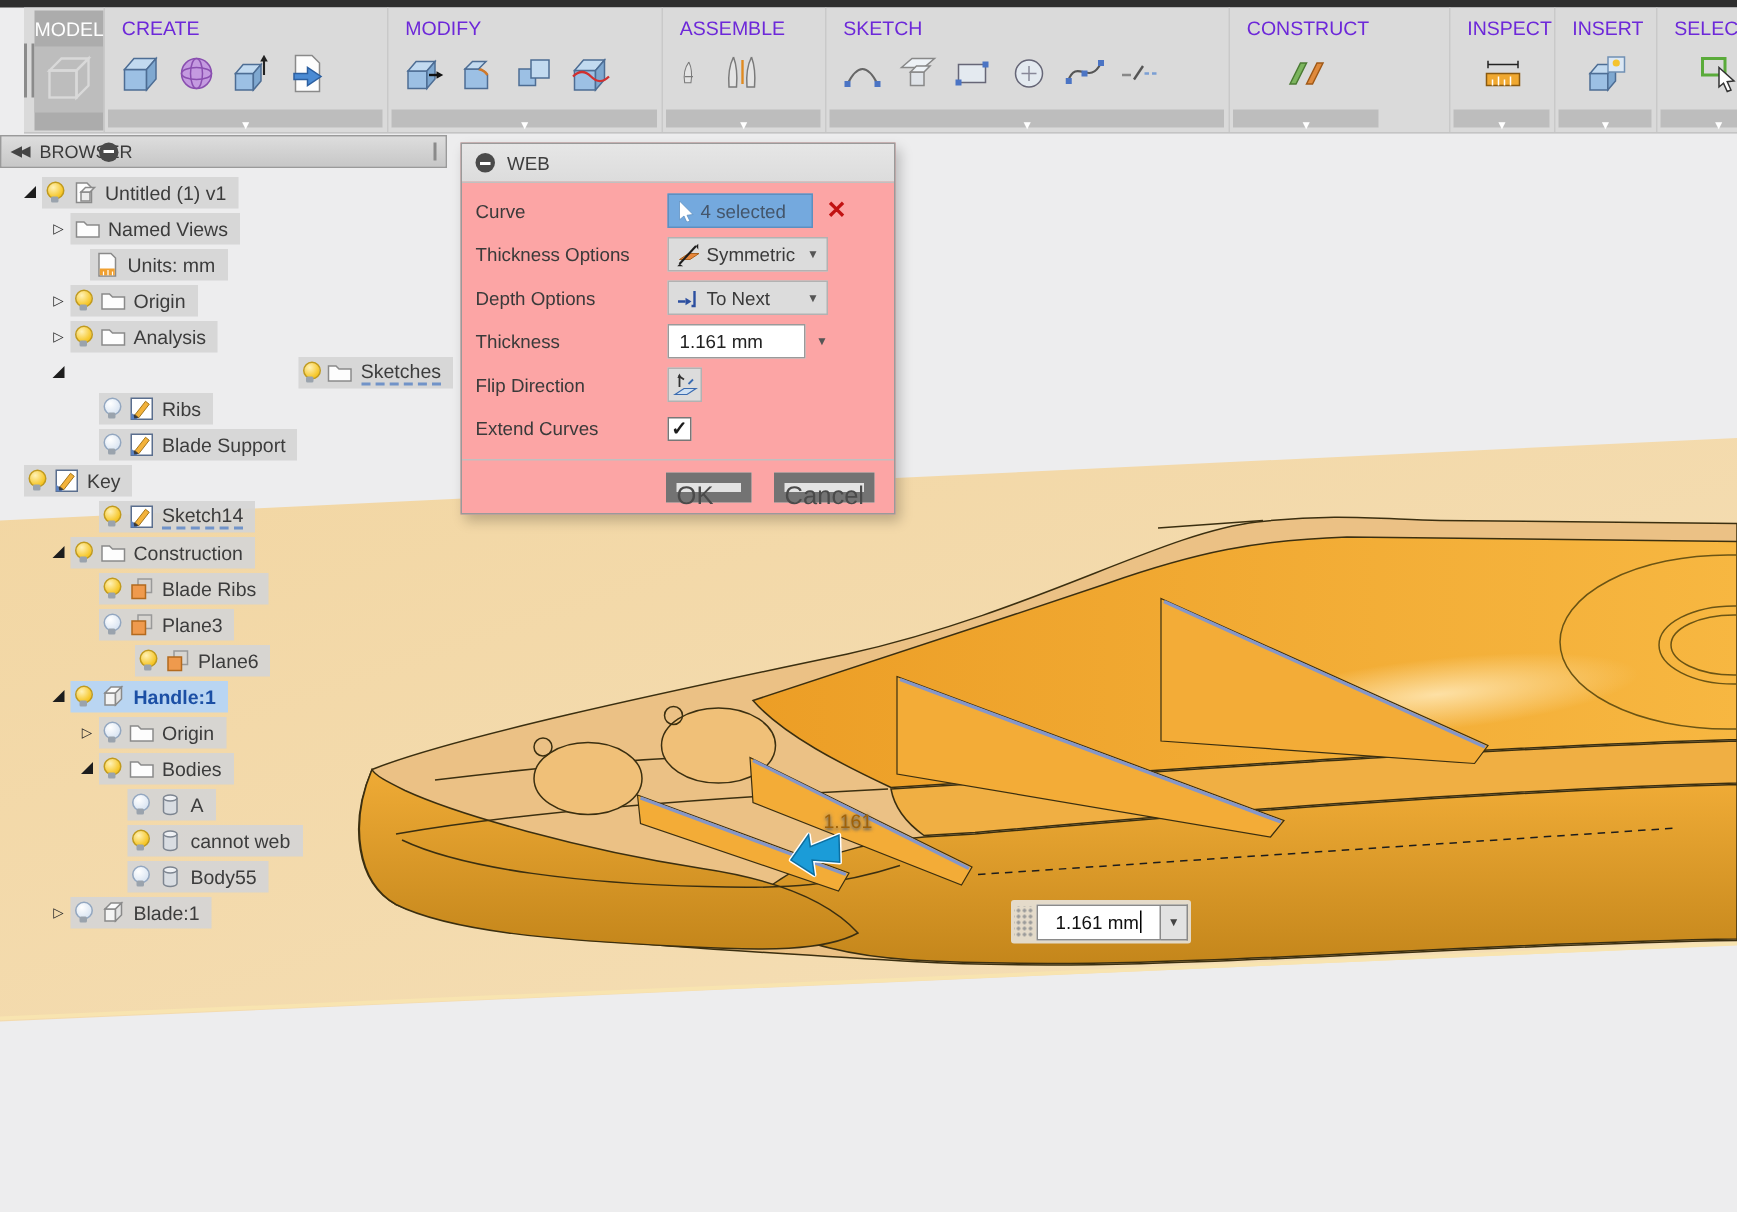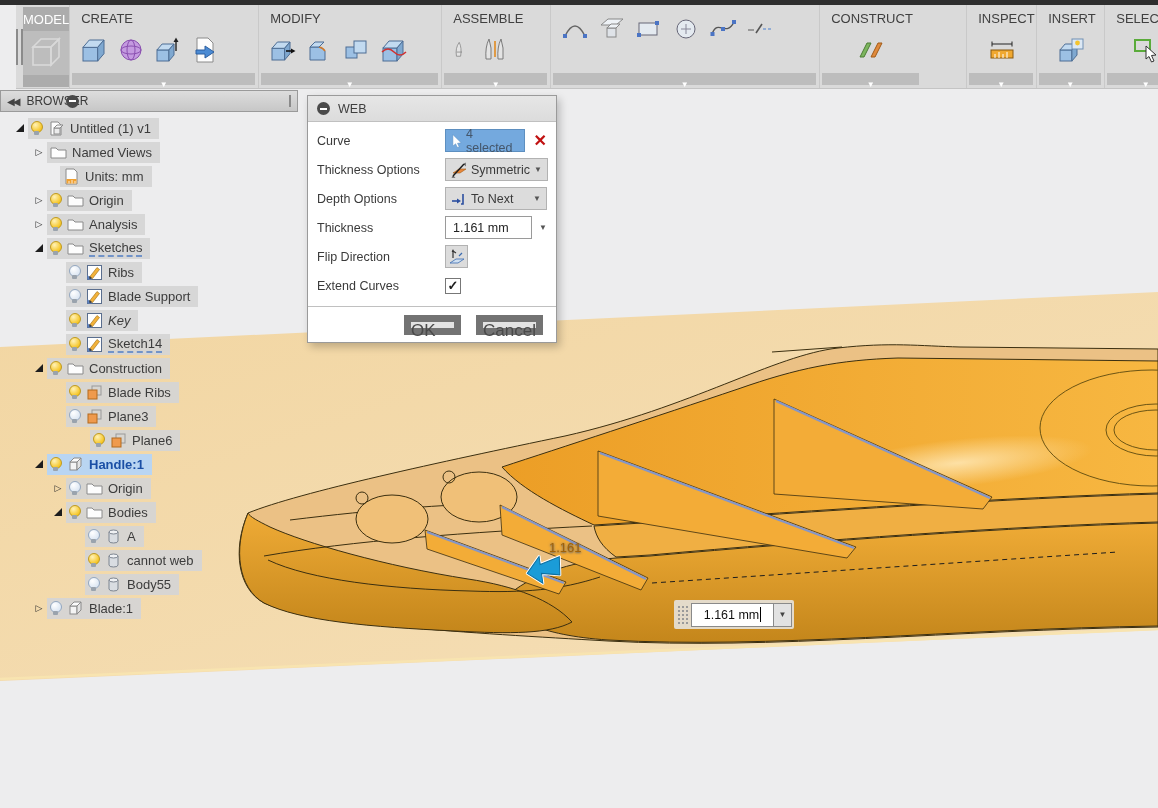--- a/index.html
+++ b/index.html
@@ -7,21 +7,21 @@
 body{font-family:"Liberation Sans",sans-serif;background:#EDEDEE;position:relative}
 
 .topstrip{position:absolute;top:0;left:0;width:1158px;height:5px;background:#2e2e2e;z-index:30}
 .toolbar{position:absolute;top:5px;left:16px;width:1158px;height:84px;background:#DADADA;display:flex;z-index:30;border-bottom:1px solid #c4c4c4}
 .lgrip{width:13px;display:flex;align-items:center;justify-content:center;gap:3px}
 .lgrip i{display:block;width:2px;height:36px;background:#8b8b8b}
 .model-tab{width:67px;background:#ACACAC;display:flex;flex-direction:column;align-items:center;margin-top:2px;height:80px}
 .model-tab .mlabel{color:#fff;font-size:13px;margin-top:5px}
 .mcube{width:46px;height:44px;background:#BDBDBD;margin-top:4px;display:flex;align-items:center;justify-content:center}
 .tb-group{position:relative;border-left:1px solid #c9c9c9;height:100%}
-.tb-label{font-size:13px;color:#404040;padding:6px 0 0 11px;white-space:nowrap}
+.tb-label{font-size:13px;color:#6d28d9;padding:6px 0 0 11px;white-space:nowrap}
 .tb-icons{display:flex;align-items:center;gap:11px;padding:3px 11px 0 11px;height:48px}
 .tb-icons.center{justify-content:center}
 .tb-strip{position:absolute;left:2px;right:3px;bottom:3px;height:12px;background:#BDBDBD;text-align:center}
 .tb-strip b{color:#fff;font-size:8px;line-height:12px;font-weight:normal}
 
 .browser{position:absolute;left:0;top:90px;width:302px;z-index:20}
 .bheader{height:22px;width:298px;background:linear-gradient(#DDDDDD,#C7C7C7);border:1px solid #9a9a9a;display:flex;align-items:center;font-size:12px;color:#3a3a3a;padding:0 6px;position:relative}
 .bcollapse{font-size:10px;color:#444;letter-spacing:-2px;margin-right:8px}
 .bminus{position:absolute;right:22px}
 .bgriprt{position:absolute;right:6px;width:2px;height:12px;background:#8a8a8a}
@@ -35,21 +35,21 @@
 .chip{display:flex;align-items:center;background:rgba(213,213,213,0.92);padding:0 8px 0 2px;gap:5px;font-size:13px;color:#3c3c3c;height:21px;white-space:nowrap}
 .chip.sel{background:#B9D5F2;color:#1b4fa5;font-weight:bold}
 .lbl.dash{border-bottom:2px dashed #7193c8;padding-bottom:0}
 .bulb{width:12px;height:16px;position:relative;flex:none}
 .bulb:before{content:"";position:absolute;left:1px;top:1px;width:10px;height:10px;border-radius:50%}
 .bulb:after{content:"";position:absolute;left:3.5px;top:11px;width:5px;height:4px;background:#9aa3ad;border-radius:1px}
 .bulb.on:before{background:radial-gradient(circle at 35% 30%,#fff2b8,#F6C627 70%);border:1px solid #c09a1e}
 .bulb.off:before{background:radial-gradient(circle at 35% 30%,#ffffff,#dde7f3 70%);border:1px solid #93a7c0}
 .ticon{width:18px;height:16px;flex:none;display:flex;align-items:center;justify-content:center}
 
-.dialog{position:absolute;left:307px;top:95px;width:250px;background:#ffffff;border:1px solid #9a9a9a;box-shadow:3px 4px 8px rgba(0,0,0,.22);z-index:40}
+.dialog{position:absolute;left:307px;top:95px;width:290px;background:#fca5a5;border:1px solid #9a9a9a;box-shadow:3px 4px 8px rgba(0,0,0,.22);z-index:40}
 .dhead{height:26px;border-bottom:1px solid #c0c0c0;display:flex;align-items:center;padding:0 9px;gap:8px;font-size:12.5px;color:#3f3f3f;background:linear-gradient(#E6E6E6,#DCDCDC)}
 .dbody{padding:4px 0 6px 0}
 .drow{display:flex;align-items:center;height:29px;padding:0 9px;font-size:12.5px;color:#3a3a3a}
 .dlabel{width:128px;flex:none}
 .chipbtn{height:23px;background:#DCDCDC;border:1px solid #b2b2b2;display:flex;align-items:center;font-size:12.5px;color:#3a3a3a;padding:0 5px;gap:4px}
 .curvechip{background:#74A9DE;border:1px solid #5d8fc0;color:#44566b;width:97px;padding:0 6px}
 .redx{color:#C11212;font-weight:bold;font-size:16px;margin-left:9px;line-height:1}
 .carr{font-size:8px;color:#555;margin-left:7px}
 .tinput{width:92px;height:23px;background:#fff;border:1px solid #9a9a9a;font-size:12.5px;color:#222;display:flex;align-items:center;padding:0 7px}
 .sqbtn{width:23px;height:23px;background:#DCDCDC;border:1px solid #b2b2b2;display:flex;align-items:center;justify-content:center}
@@ -229,20 +229,21 @@
             </svg></span>
           <span style="cursor: default;"><svg width="26" height="26" viewBox="0 0 26 26">
               <path d="M7,2 q3,8 2,20 h-5 q-1,-12 3,-20" fill="#e4e4e4" stroke="#7a7a7a"></path>
               <path d="M19,2 q3,8 2,20 h-5 q-1,-12 3,-20" fill="#e4e4e4" stroke="#7a7a7a"></path>
               <line x1="13" y1="4" x2="13" y2="20" stroke="#e08a20" stroke-width="1.6"></line>
             </svg></span>
         </div>
         <div class="tb-strip"><b>▼</b></div>
       </div>
       <div class="tb-group" style="width: 269px;">
+        <div class="tb-label">SKETCH</div>
         <div class="tb-icons">
           <span style="cursor: default;"><svg width="26" height="26" viewBox="0 0 26 26">
               <path d="M3,20 Q13,0 23,20" fill="none" stroke="#666" stroke-width="1.4"></path>
               <rect x="1" y="18" width="4" height="4" fill="#4b74c4"></rect>
               <rect x="21" y="18" width="4" height="4" fill="#4b74c4"></rect>
             </svg></span>
           <span style="cursor: default;"><svg width="26" height="26" viewBox="0 0 26 26">
               <polygon points="2,9 9,3 24,3 17,9" fill="#eef2f6" stroke="#888"></polygon>
               <rect x="8" y="12" width="9" height="9" fill="#dfe3e8" stroke="#888"></rect>
               <polygon points="8,12 12,8 21,8 17,12" fill="#eef2f6" stroke="#888"></polygon>
@@ -400,21 +401,21 @@
         <span class="chip">
           <span class="bulb on"></span>
           <span class="ticon">
             <svg width="17" height="17" viewBox="0 0 17 17">
               <path d="M1,4 h5 l2,2 h8 v8 h-15 z" fill="#fdfdfd" stroke="#8a8a8a"></path>
             </svg>
           </span>
           <span class="lbl">Analysis</span>
         </span>
       </div>
-      <div class="trow" style="padding-left: 31px;">
+      <div class="trow" style="padding-left: 31px; justify-content: space-between;">
         <span class="arr">
           <i class="exp"></i>
         </span>
         <span class="chip">
           <span class="bulb on"></span>
           <span class="ticon">
             <svg width="17" height="17" viewBox="0 0 17 17">
               <path d="M1,4 h5 l2,2 h8 v8 h-15 z" fill="#fdfdfd" stroke="#8a8a8a"></path>
             </svg>
           </span>
@@ -444,21 +445,21 @@
             <svg width="17" height="17" viewBox="0 0 17 17">
               <rect x="1.5" y="1.5" width="14" height="14" fill="#fff" stroke="#5a6e8e"></rect>
               <polygon points="1.5,15.5 6,15.5 1.5,11" fill="#5b82c4"></polygon>
               <polygon points="4,12.5 11,3.5 13.5,5.5 6.5,14.5" fill="#F3B23A" stroke="#9a6b10" stroke-width="0.6"></polygon>
               <polygon points="4,12.5 6.5,14.5 3.5,15 3,12" fill="#3a3a3a"></polygon>
             </svg>
           </span>
           <span class="lbl">Blade Support</span>
         </span>
       </div>
-      <div class="trow" style="padding-left: 50px; font-style: italic;">
+      <div class="trow" style="">
         <span class="arr"></span>
         <span class="chip">
           <span class="bulb on"></span>
           <span class="ticon">
             <svg width="17" height="17" viewBox="0 0 17 17">
               <rect x="1.5" y="1.5" width="14" height="14" fill="#fff" stroke="#5a6e8e"></rect>
               <polygon points="1.5,15.5 6,15.5 1.5,11" fill="#5b82c4"></polygon>
               <polygon points="4,12.5 11,3.5 13.5,5.5 6.5,14.5" fill="#F3B23A" stroke="#9a6b10" stroke-width="0.6"></polygon>
               <polygon points="4,12.5 6.5,14.5 3.5,15 3,12" fill="#3a3a3a"></polygon>
             </svg>

